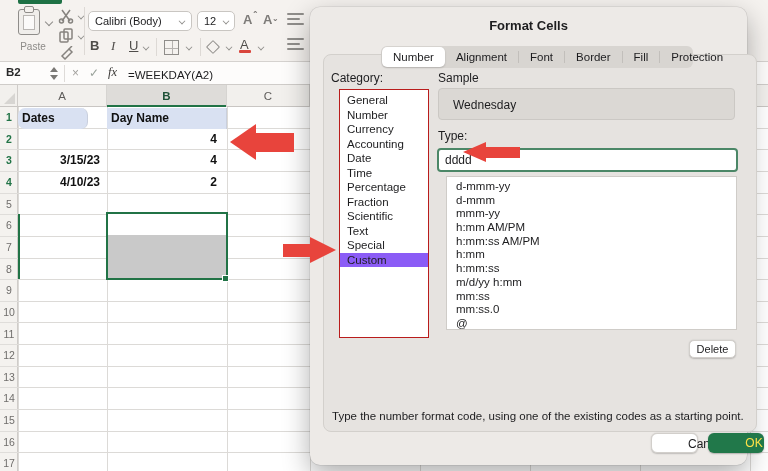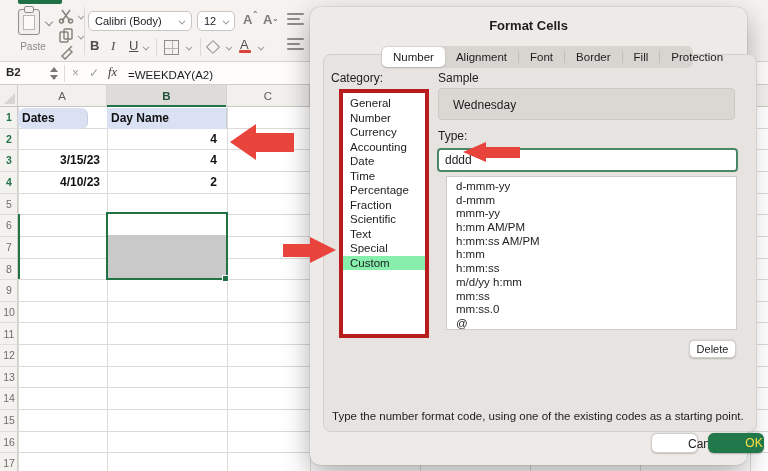--- a/index.html
+++ b/index.html
@@ -90,23 +90,23 @@
   
   .dialog { position:absolute; left:310px; top:7px; width:437px; height:458px; background:#edeae7; border-radius:10px;
     box-shadow:0 10px 28px rgba(0,0,0,.32), 0 0 0 0.5px rgba(0,0,0,.12); z-index:10; }
   .dlg-title { position:absolute; left:0; top:11px; width:100%; text-align:center; font-size:13px; font-weight:700; color:#1d1d1f; }
   .dlg-panel { position:absolute; left:13px; top:47px; width:434px; height:378px; background:#e6e3e0; border:1px solid #d3d0cc; border-radius:8px; }
   .tabbar { position:absolute; left:57px; top:-9px; width:312px; height:22px; background:#d8d5d1; border-radius:6px; display:flex; align-items:center; padding:1px; }
   .tab-seg { position:relative; flex:0 0 auto; padding:0 11px; height:20px; line-height:20px; font-size:11.5px; color:#1d1d1f; border-radius:5px; }
   .tab-seg.active { background:#ffffff; box-shadow:0 1px 2px rgba(0,0,0,.18); font-weight:400; }
   .tab-div { width:1px; height:12px; background:#c2bfbb; flex:0 0 auto; }
   .lbl { position:absolute; font-size:12px; color:#1d1d1f; }
-  .cat-list { position:absolute; left:15px; top:34px; width:90px; height:249px; background:#ffffff; border:4px solid #b91c1c; padding-top:3px; }
+  .cat-list { position:absolute; left:15px; top:34px; width:90px; height:249px; background:#ffffff; border:1px solid #b91c1c; padding-top:3px; }
   .cat-item { height:14.5px; line-height:14.5px; font-size:11.5px; color:#1d1d1f; padding-left:7px; }
-  .cat-item.selected { background:#86efac; }
+  .cat-item.selected { background:#8b5cf6; }
   .sample-box { position:absolute; left:114px; top:33px; width:297px; height:32px; background:#dbd8d4; border:1px solid #cbc8c4; border-radius:4px; }
   .sample-val { position:absolute; left:14px; top:9px; font-size:12px; color:#1d1d1f; }
   .type-input { position:absolute; left:113px; top:93px; width:301px; height:24px; background:#fff; border:2px solid #4b8767; border-radius:4px; font-size:12px; color:#1d1d1f; line-height:20px; padding-left:6px; }
   .type-list { position:absolute; left:122px; top:121px; width:291px; height:154px; background:#fff; border:1px solid #cfccc8; padding:3px 0 0 9px; }
   .type-item { height:13.7px; line-height:13.7px; font-size:11.5px; color:#1d1d1f; }
   .delete-btn { position:absolute; left:365px; top:285px; width:47px; height:18px; background:#fff; border:0.5px solid #d2cfcb; border-radius:5px; box-shadow:0 0.5px 1.5px rgba(0,0,0,.2); font-size:11px; color:#1d1d1f; text-align:center; line-height:17px; }
   .help-text { position:absolute; left:8px; top:355px; width:424px; font-size:11.5px; color:#1d1d1f; white-space:nowrap; }
   .btn { position:absolute; top:426px; height:20px; border-radius:6px; font-size:12px; text-align:center; line-height:20px;padding-left:36px; }
   .btn-cancel { left:341px; width:47px; background:#ffffff; color:#1d1d1f; border:0.5px solid #d2cfcb; box-shadow:0 0.5px 1.5px rgba(0,0,0,.2); }
   .btn-ok { left:398px; width:56px; background:#21784a; color:#fde047; box-shadow:0 0.5px 1.5px rgba(0,0,0,.25); }

